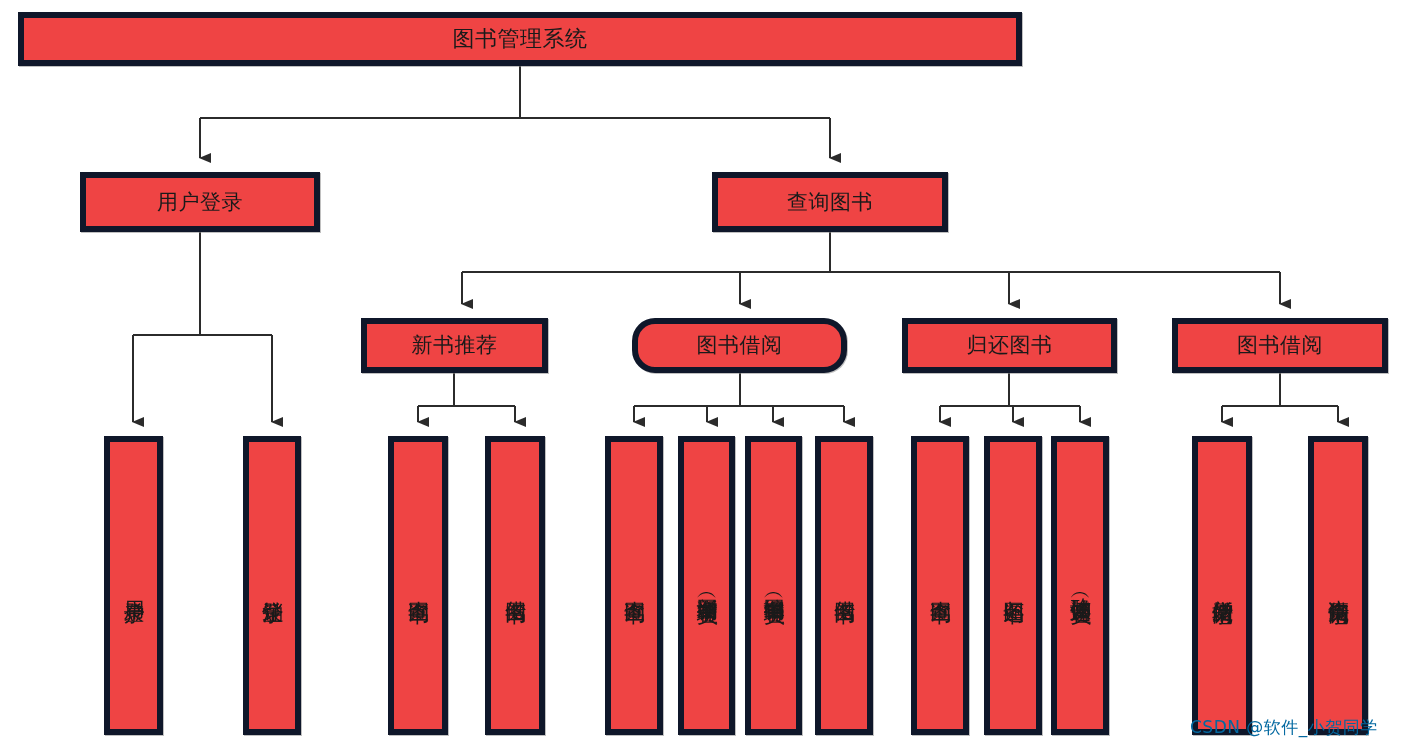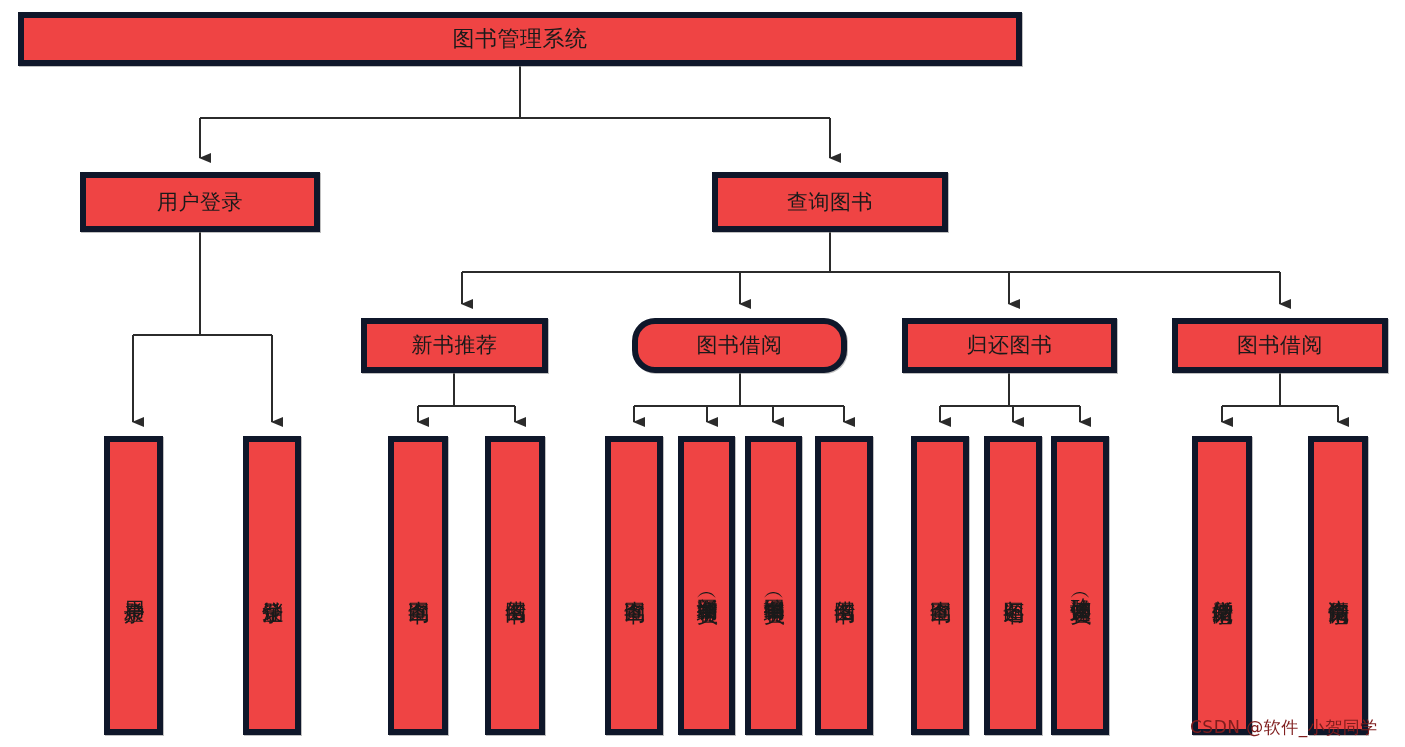--- a/index.html
+++ b/index.html
@@ -59,21 +59,21 @@
     writing-mode: vertical-rl;
     text-orientation: upright;
     font-size: 21px;
     line-height: 1.12;
     letter-spacing: 1px;
     max-height: 100%;
     white-space: nowrap;
   }
   .watermark {
     position: absolute;
-    color: #7f1d1d;
+    color: #0369a1;
     font-size: 17px;
     white-space: nowrap;
     letter-spacing: 0.5px;
   }
 </style>
 </head>
 <body>
 
 <div id="canvas">
 

